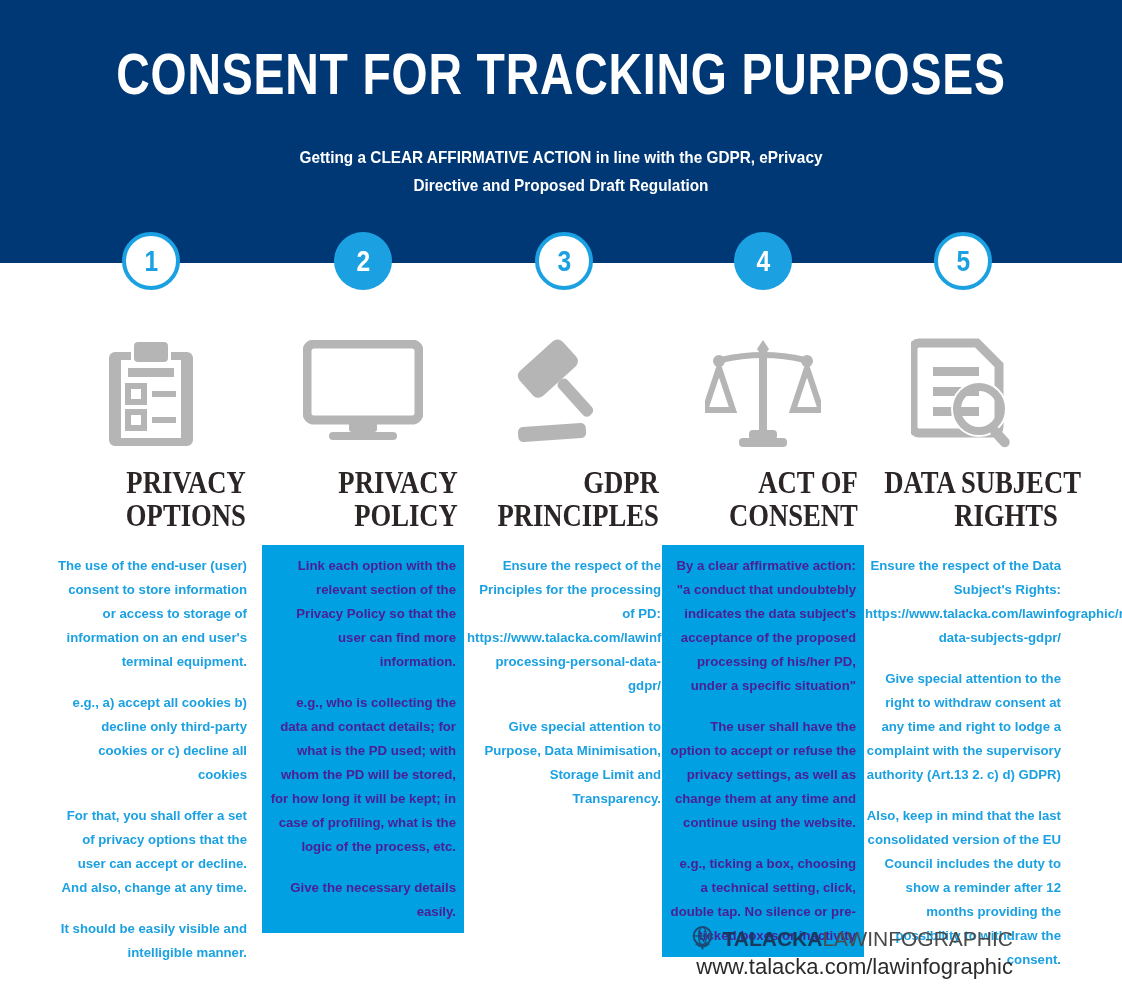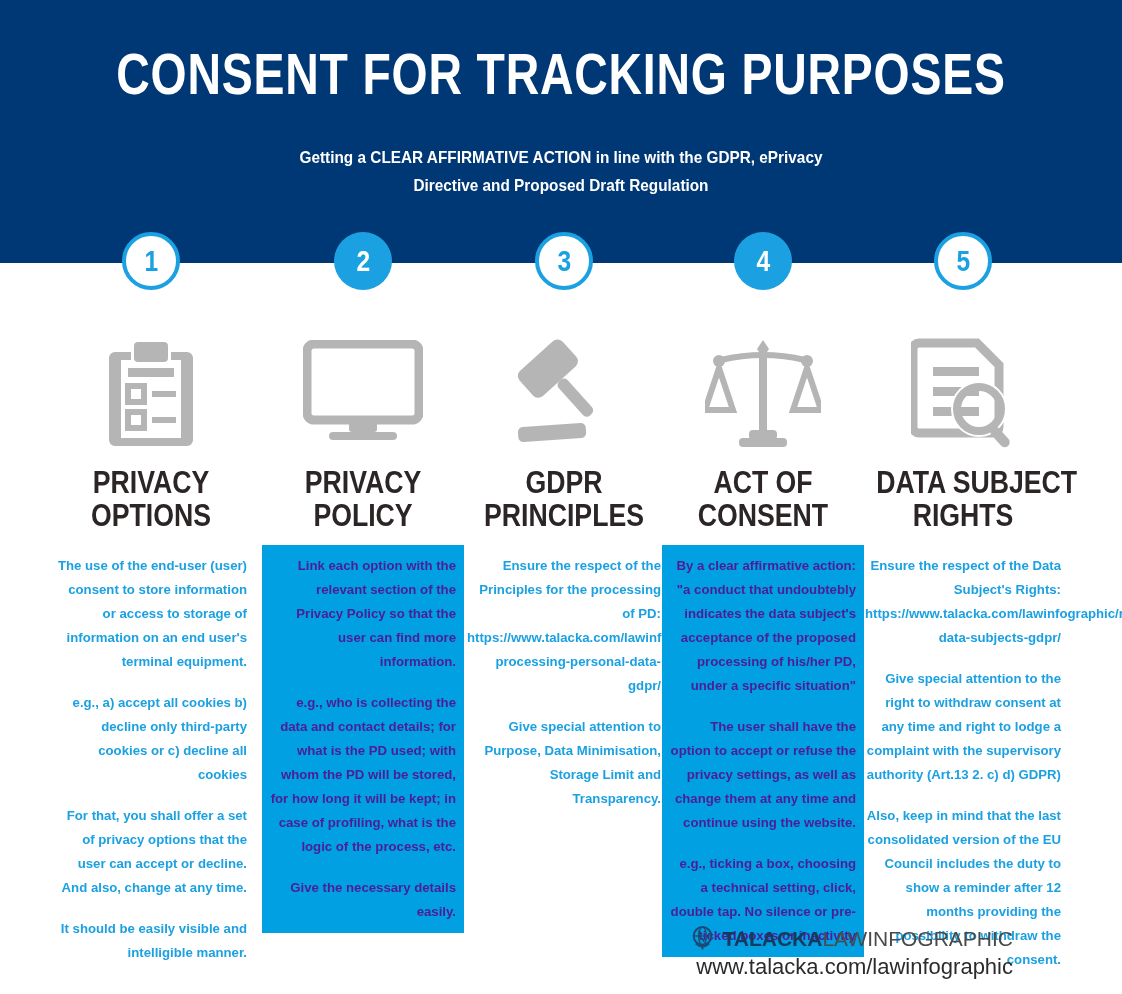--- a/index.html
+++ b/index.html
@@ -73,24 +73,24 @@
 
   
   .icon-wrap{
     position:absolute;top:335px;left:0;width:202px;height:115px;
     display:flex;align-items:center;justify-content:center;
   }
   .icon-wrap svg{display:block;}
 
   
   .heading{
-    position:absolute;top:466px;left:0;width:202px;
-    text-align:center;
+    position:absolute;top:466px;left:8px;width:202px;
+    text-align:right;
     color:#2b2526;
-    font-family:Liberation Sans, sans-serif;
+    font-family:Liberation Serif, serif;
     font-weight:bold;
     font-size:31px;
     line-height:33px;
     letter-spacing:0px;
   }
   .heading div{transform:scaleX(0.86);white-space:nowrap;}
 
   
   .panel{
     position:absolute;top:545px;left:0;width:202px;

